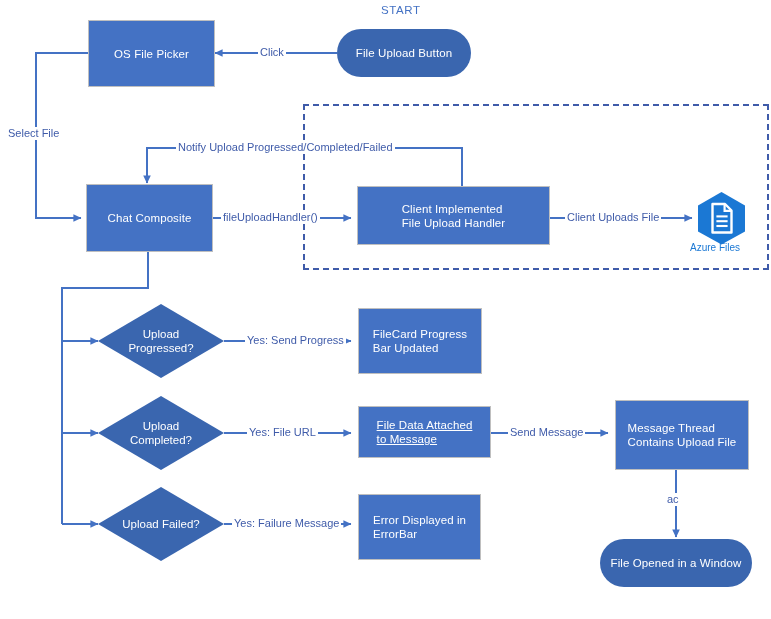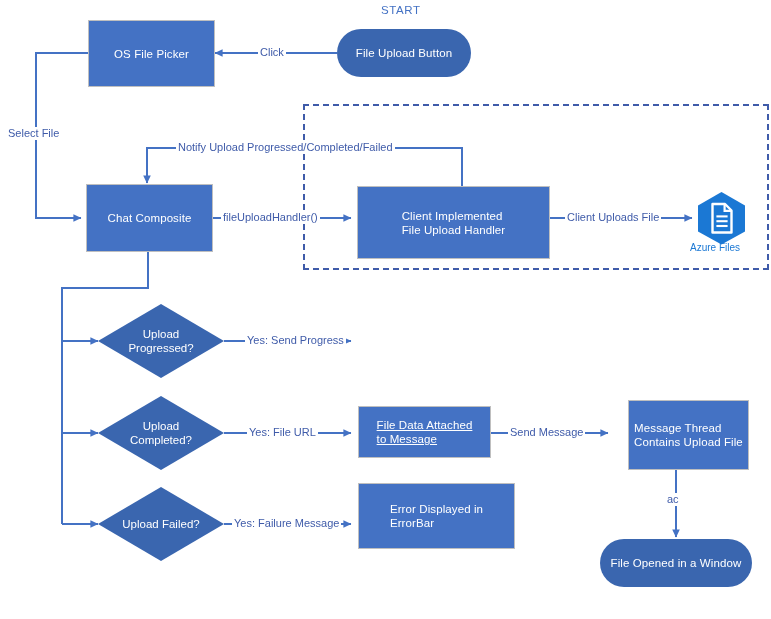--- a/index.html
+++ b/index.html
@@ -86,21 +86,21 @@
   </div>
 
   <div class="node pill" style="left:337px;top:29px;width:134px;height:48px;">
     <span>File Upload Button</span>
   </div>
 
   <div class="node rect" style="left:86px;top:184px;width:127px;height:68px;">
     <span>Chat Composite</span>
   </div>
 
-  <div class="node rect" style="left:357px;top:186px;width:193px;height:73px;white-space:pre-line;">
+  <div class="node rect" style="left:357px;top:186px;width:193px;height:59px;white-space:pre-line;">
     <span>Client Implemented
 File Upload Handler</span>
   </div>
 
   <div class="diamond-wrap" style="left:98px;top:304px;width:126px;height:74px;">
     <svg width="126" height="74" xmlns="http://www.w3.org/2000/svg">
       <polygon points="63,0 126,37 63,74 0,37" fill="#3A66AF"></polygon>
     </svg>
     <div class="diamond-label" style="white-space:pre-line;">
       <span>Upload
@@ -120,32 +120,36 @@
 
   <div class="diamond-wrap" style="left:98px;top:487px;width:126px;height:74px;">
     <svg width="126" height="74" xmlns="http://www.w3.org/2000/svg">
       <polygon points="63,0 126,37 63,74 0,37" fill="#3A66AF"></polygon>
     </svg>
     <div class="diamond-label">
       <span>Upload Failed?</span>
     </div>
   </div>
 
+  <div class="node rect" style="left:358px;top:308px;width:124px;height:66px;white-space:pre-line;">
+    <span>FileCard Progress
+Bar Updated</span>
+  </div>
 
   <div class="node rect" style="left:358px;top:406px;width:133px;height:52px;white-space:pre-line;text-decoration:underline;">
     <span>File Data Attached
 to Message</span>
   </div>
 
-  <div class="node rect" style="left:358px;top:483px;width:157px;height:66px;white-space:pre-line;">
+  <div class="node rect" style="left:358px;top:494px;width:123px;height:66px;white-space:pre-line;">
     <span>Error Displayed in
 ErrorBar</span>
   </div>
 
-  <div class="node rect" style="left:628px;top:400px;width:121px;height:70px;white-space:pre-line;">
+  <div class="node rect" style="left:615px;top:400px;width:134px;height:70px;white-space:pre-line;">
     <span>Message Thread
 Contains Upload File</span>
   </div>
 
   <div class="node pill" style="left:600px;top:539px;width:152px;height:48px;">
     <span>File Opened in a Window</span>
   </div>
 
   <div class="azure-ico" style="left:694px;top:191px;width:55px;height:54px;">
     <svg width="55" height="54" viewBox="0 0 55 54" xmlns="http://www.w3.org/2000/svg">

